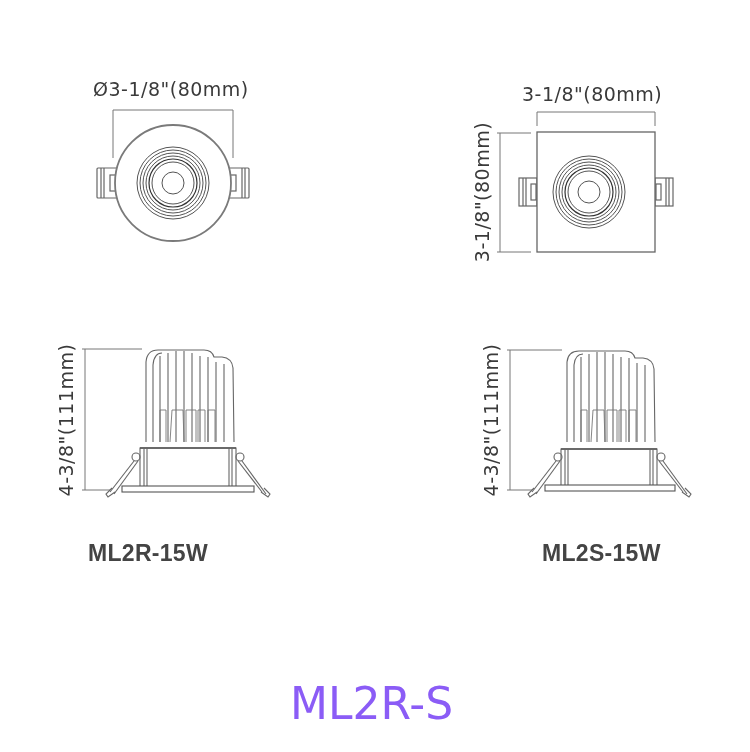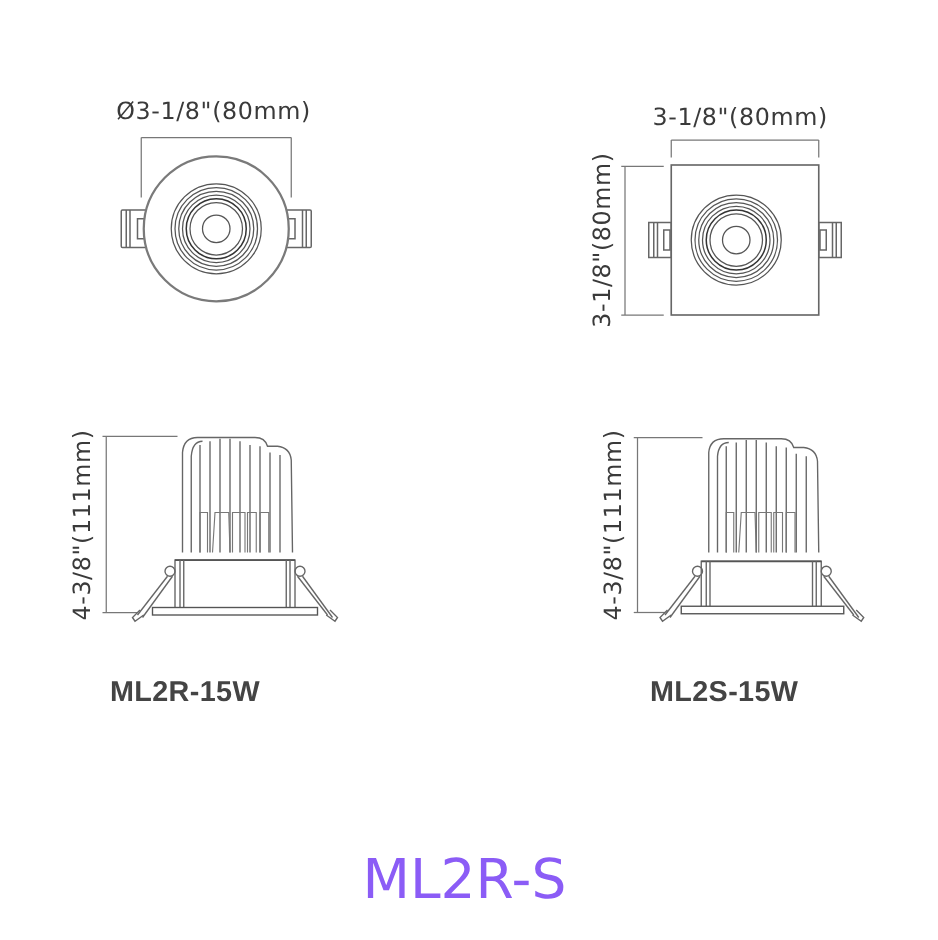--- a/index.html
+++ b/index.html
@@ -176,15 +176,15 @@
   </g>
 </svg>
 
 <div class="dim-text" style="left:93px; top:78px;">Ø3-1/8"(80mm)</div>
 <div class="dim-text" style="left:522px; top:83px;">3-1/8"(80mm)</div>
 <div class="dim-text vert" style="left:403px; top:180px; width:160px; height:24px;">3-1/8"(80mm)</div>
 <div class="dim-text vert" style="left:-13px; top:408px; width:160px; height:24px;">4-3/8"(111mm)</div>
 <div class="dim-text vert" style="left:412px; top:408px; width:160px; height:24px;">4-3/8"(111mm)</div>
 
 <div class="model" style="left:88px; top:540px;">ML2R-15W</div>
-<div class="model" style="left:520px; top:540px;">ML2S-15W</div>
+<div class="model" style="left:542px; top:540px;">ML2S-15W</div>
 
 <div class="title" style="left:290px; top:678px;">ML2R-S</div>
 
 </body></html>

